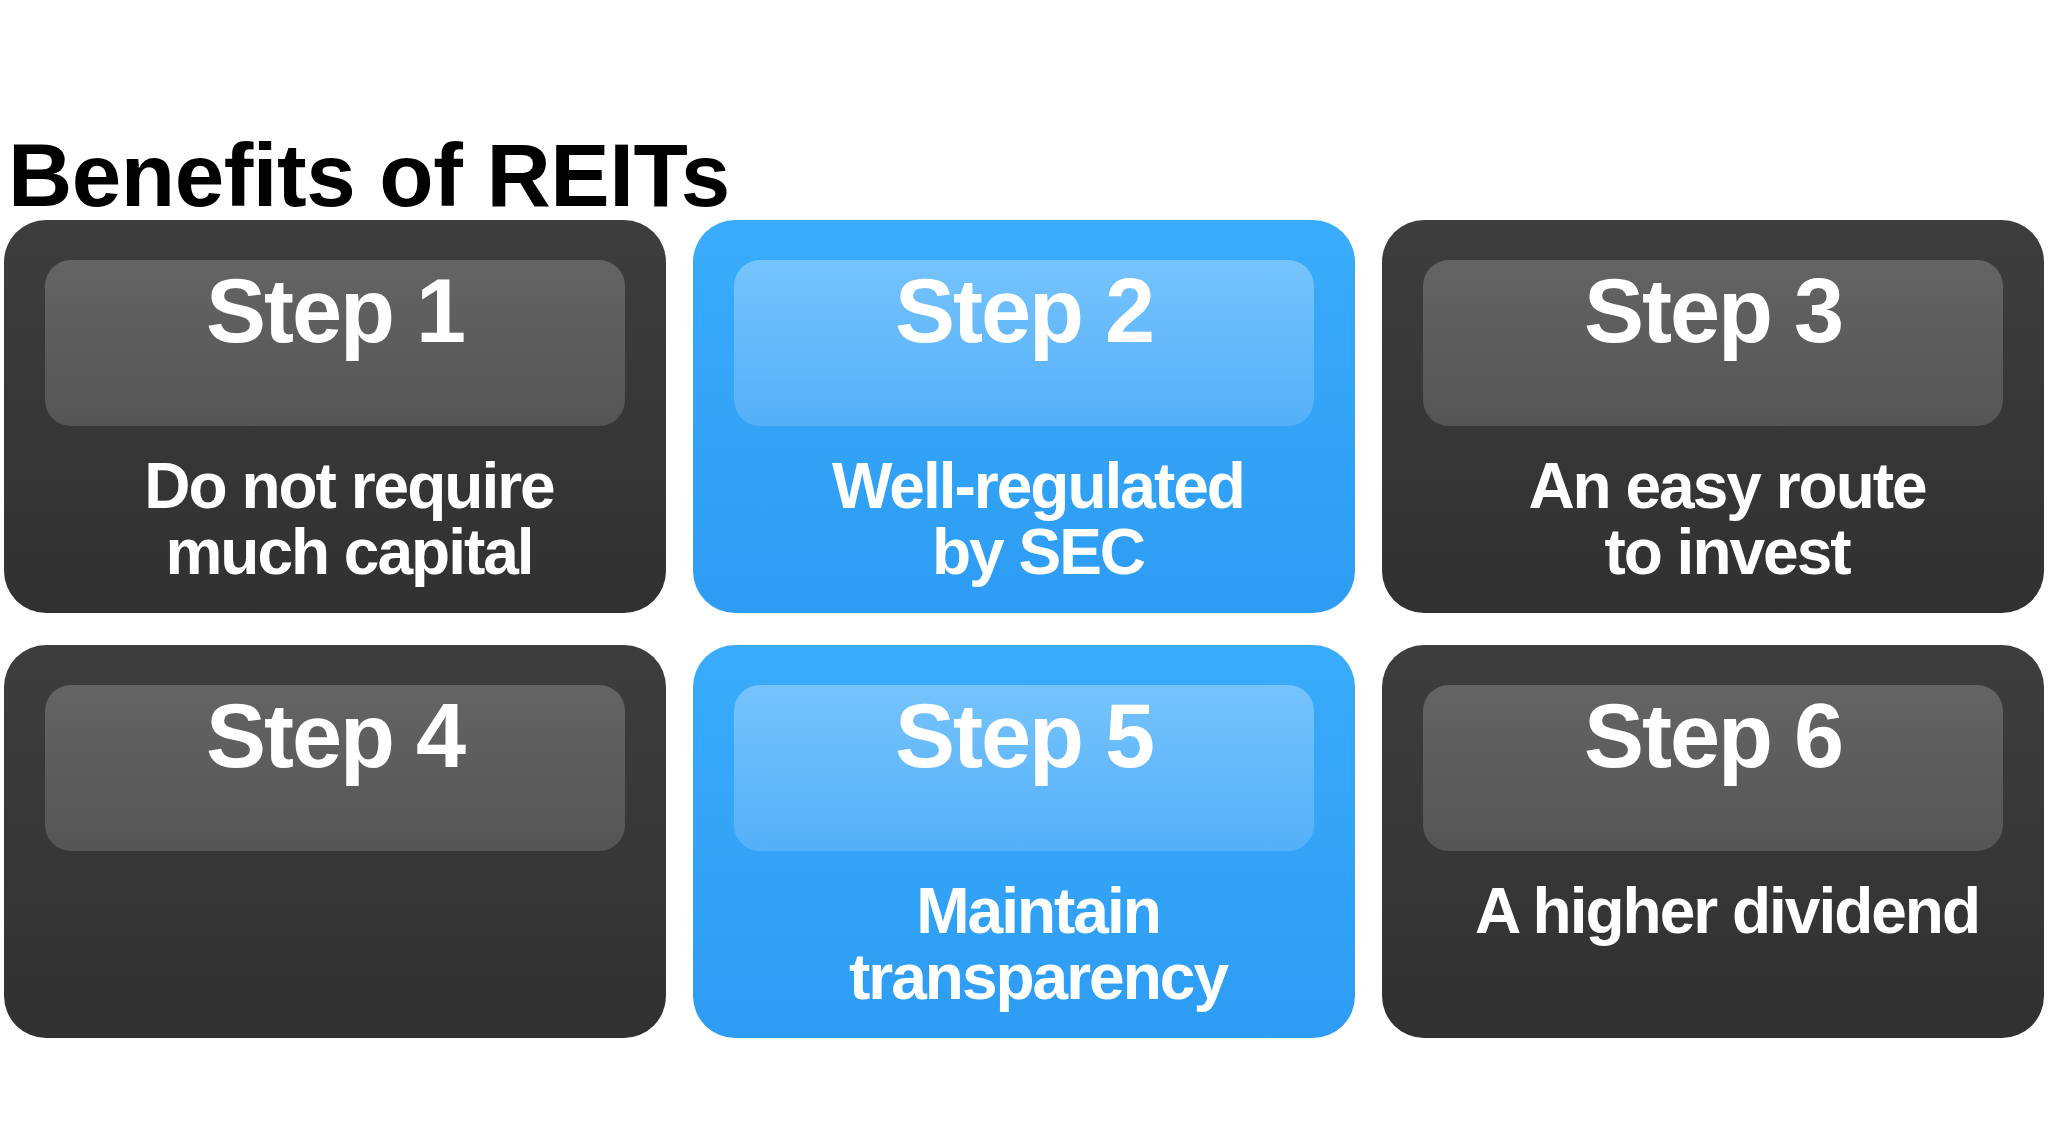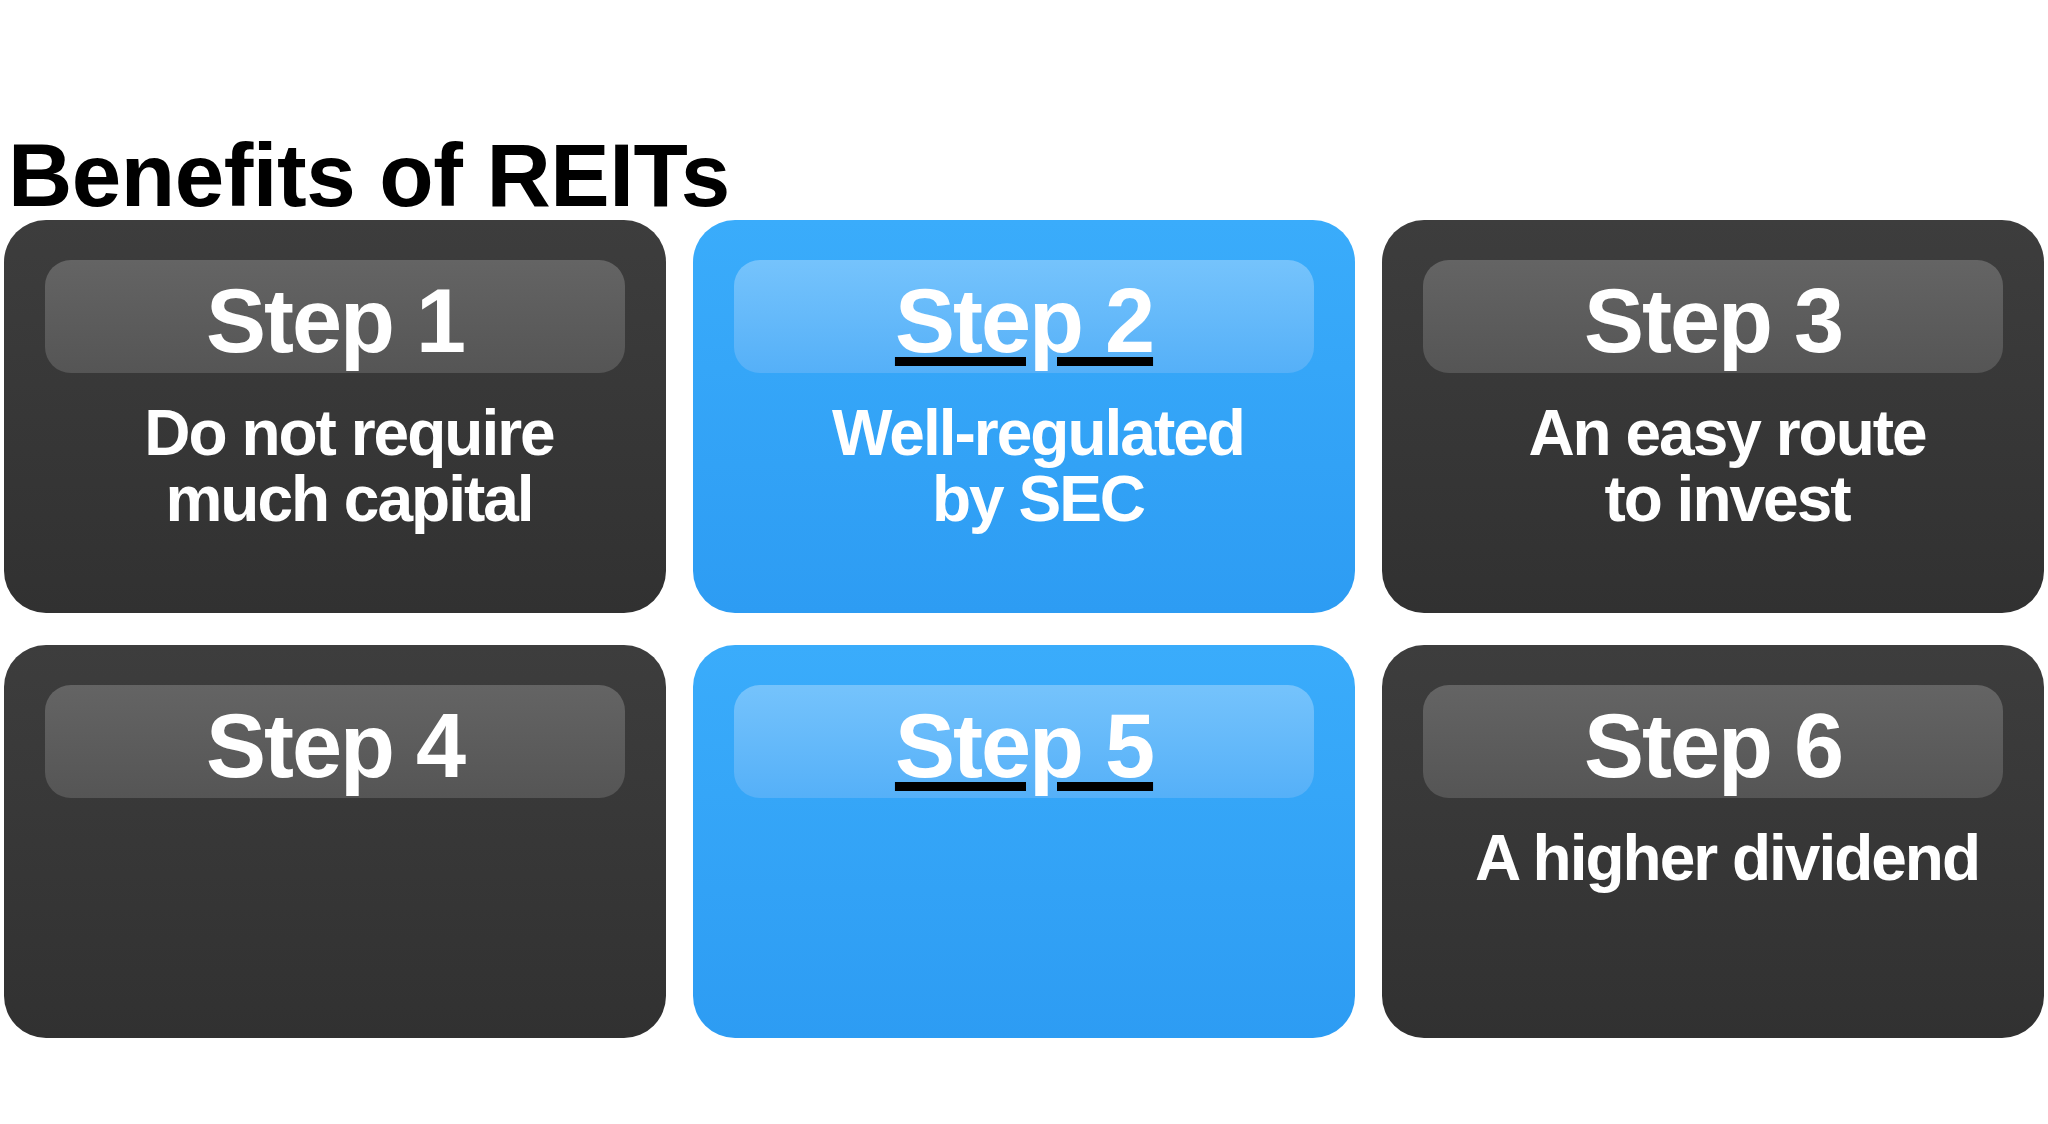--- a/index.html
+++ b/index.html
@@ -36,28 +36,28 @@
   .card.dark  { background: linear-gradient(180deg, #3d3d3d 0%, #313131 100%); }
   .card.blue  { background: linear-gradient(180deg, #3aacfb 0%, #2d9cf3 100%); }
   .pos-1 { left: 4px;    top: 220px; }
   .pos-2 { left: 693px;  top: 220px; }
   .pos-3 { left: 1382px; top: 220px; }
   .pos-4 { left: 4px;    top: 645px; }
   .pos-5 { left: 693px;  top: 645px; }
   .pos-6 { left: 1382px; top: 645px; }
   .badge {
     margin: 40px 41px 0 41px;
-    height: 113px;
+    height: 166px;
     border-radius: 26px;
     display: flex;
-    align-items: flex-end;
+    align-items: flex-start;
     justify-content: center;
   }
   .card.dark .badge { background: linear-gradient(180deg, #646464 0%, #555555 100%); }
-  .card.blue .badge { background: linear-gradient(180deg, #75c3fc 0%, #55b0f8 100%); text-decoration: underline; }
+  .card.blue .badge { background: linear-gradient(180deg, #75c3fc 0%, #55b0f8 100%); }
   .step-label {
     font-size: 90px;
     font-weight: bold;
     letter-spacing: -2px;
     color: #ffffff;
     white-space: nowrap;
   }
   .step-desc {
     margin-top: 27px;
     text-align: center;
@@ -104,20 +104,22 @@
   <div class="card pos-4 dark">
     <div class="badge">
       <span class="step-label">Step 4</span>
     </div>
   </div>
 
   <div class="card pos-5 blue">
     <div class="badge">
       <span class="step-label">Step 5</span>
     </div>
+    <div class="step-desc">Maintain
+transparency</div>
   </div>
 
   <div class="card pos-6 dark">
     <div class="badge">
       <span class="step-label">Step 6</span>
     </div>
     <div class="step-desc">A higher dividend</div>
   </div>
 
 </div>

